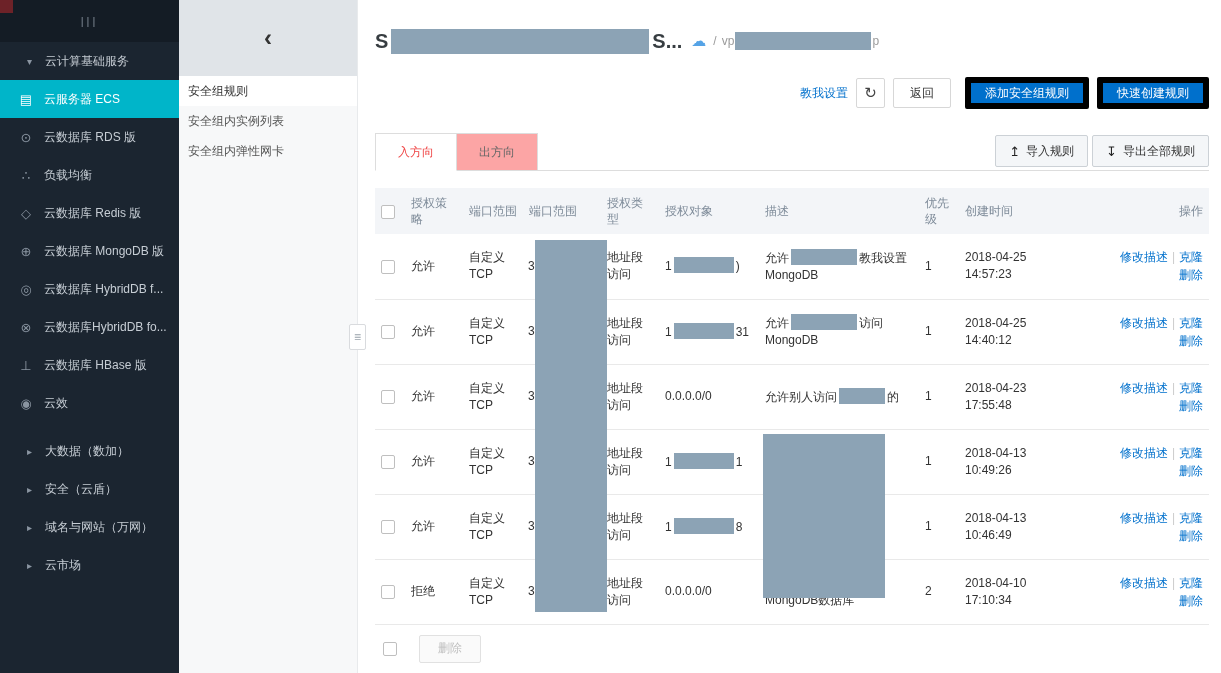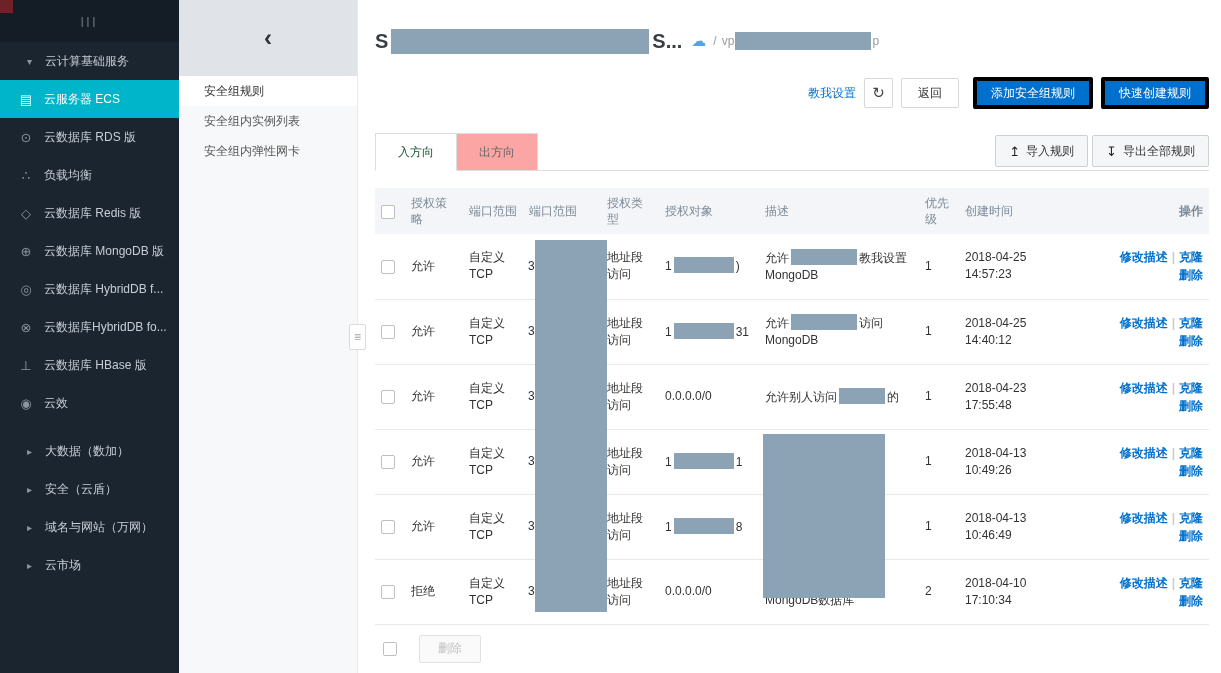--- a/index.html
+++ b/index.html
@@ -21,21 +21,21 @@
   .nd-svc { padding-left:18px; gap:10px; }
   .svc-icon { width:16px; flex:none; color:#8a95a1; font-size:13px; text-align:center; }
   .nd-svc.active { background:#00b5c9; color:#fff; }
   .nd-svc.active .svc-icon { color:#fff; }
   .nd-gap { height:10px; }
 
   
   .nav-sub { width:179px; height:673px; background:#f7f8f9; flex:none; position:relative; border-right:1px solid #e8eaec; }
   .sub-top { height:76px; background:#e0e4e8; display:flex; align-items:center; justify-content:center; cursor:pointer; }
   .back-glyph { font-size:24px; color:#333; font-weight:bold; line-height:1; }
-  .sub-item { height:30px; line-height:30px; padding-left:25px; font-size:12px; color:#555; cursor:pointer; white-space:nowrap; }
+  .sub-item { height:30px; line-height:30px; padding-left:9px; font-size:12px; color:#555; cursor:pointer; white-space:nowrap; }
   .sub-item.active { background:#fff; color:#333; }
   .collapse-handle { position:absolute; right:-9px; top:324px; width:17px; height:26px; background:#fff;
     border:1px solid #d9dbde; border-radius:2px; display:flex; align-items:center; justify-content:center;
     color:#98a1aa; font-size:12px; z-index:6; cursor:pointer; }
 
   
   main { flex:1; padding:0 12px 0 17px; position:relative; background:#fff; }
 
   .page-title { margin-top:26px; height:30px; display:flex; align-items:center; font-size:20px; font-weight:bold; color:#373d41; }
   .redact { background:#8ca3b5; display:inline-block; }
@@ -43,41 +43,41 @@
   .cloud-icon { color:#55a3e6; font-size:15px; font-weight:normal; margin:0 7px 0 9px; cursor:pointer; }
   .crumb { font-size:12px; color:#9b9b9b; font-weight:normal; display:flex; align-items:center; }
   .crumb-sep { margin-right:5px; }
   .r-crumb { width:136px; height:18px; margin:0 1px; }
 
   .actions-row { margin-top:21px; height:32px; display:flex; align-items:center; justify-content:flex-end; gap:8px; }
   .link { color:#0070cc; font-size:12px; text-decoration:none; cursor:pointer; }
   .btn { display:inline-flex; align-items:center; justify-content:center; font-size:12px; border-radius:2px; cursor:pointer; }
   .btn-icon { width:29px; height:30px; background:#fff; border:1px solid #d7d7d7; color:#444; font-size:15px; }
   .btn-plain { height:30px; background:#fff; border:1px solid #d7d7d7; color:#333; padding:0 16px; margin-right:6px; }
-  .btn-primary { height:32px; background:#0070cc; border:4px solid #000000; color:#fff; padding:0 14px; }
+  .btn-primary { height:32px; background:#0070cc; border:6px solid #000000; color:#fff; padding:0 14px; }
 
   .tabs-row { margin-top:24px; height:38px; display:flex; align-items:flex-end; border-bottom:1px solid #ddd; }
   .tab { height:38px; line-height:36px; padding:0 22px; font-size:12px; border:1px solid #ddd; margin-bottom:-1px;
     background:#fca5a5; color:#666; cursor:pointer; }
   .tab + .tab { border-left:none; }
-  .tab.active { background:#fff; border-bottom-color:#fff; color:#14532d; }
+  .tab.active { background:#fff; border-bottom-color:#fff; color:#ef4444; }
   .tabs-spacer { flex:1; }
   .tool-btn { height:32px; margin-bottom:3px; display:inline-flex; align-items:center; gap:6px; background:#f4f6f8;
     border:1px solid #ccd1d6; border-radius:2px; padding:0 13px; font-size:12px; color:#333; cursor:pointer; }
   .tool-btn + .tool-btn { margin-left:4px; }
   .tool-icon { font-size:13px; color:#222; line-height:1; }
 
   
   .table-wrap { position:relative; margin-top:17px; width:834px; }
   table { border-collapse:collapse; table-layout:fixed; width:834px; font-size:12px; color:#333; }
   thead th { background:#f3f5f8; height:46px; font-weight:normal; color:#7e8b99; text-align:left;
     padding:0 6px; line-height:16px; vertical-align:middle; }
   tbody td { height:65px; border-bottom:1px solid #e9e9e9; padding:0 6px; line-height:17px; vertical-align:middle; }
   .c-port { padding-left:5px; }
-  .c-actions, th.c-actions { text-align:right;font-weight:bold; }
+  .c-actions, th.c-actions { text-align:right; }
   .c-actions div { line-height:18px; }
   .checkbox { display:inline-block; width:14px; height:14px; border:1px solid #bfbfbf; border-radius:2px; background:#fff;
     vertical-align:middle; cursor:pointer; }
   .sep { color:#ccc; margin:0 4px; }
   .date-line { line-height:17px; }
 
   .r-obj { width:60px; height:16px; margin:0 2px; vertical-align:-3px; }
   .r-desc { width:66px; height:16px; margin:0 2px; vertical-align:-3px; }
   .r-desc-sm { width:46px; height:16px; margin:0 2px; vertical-align:-3px; }
   .ov-port { position:absolute; left:160px; top:52px; width:72px; height:372px; background:#8ca3b5; z-index:3; }

